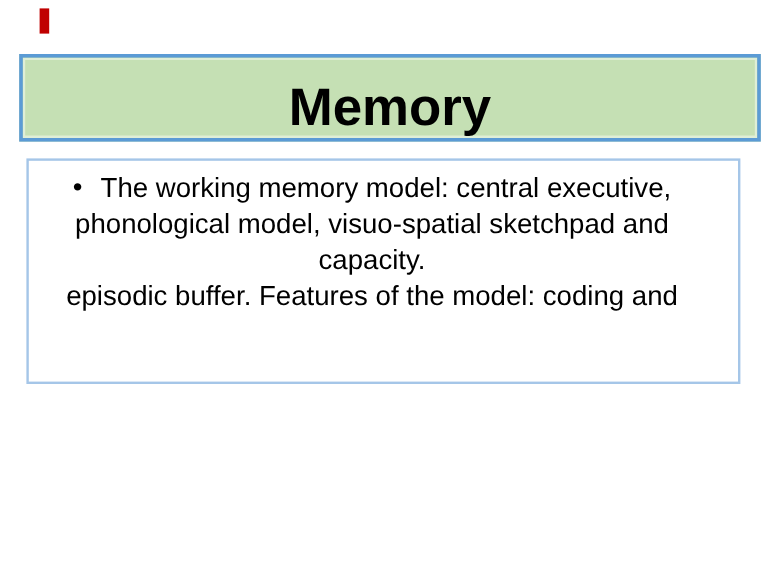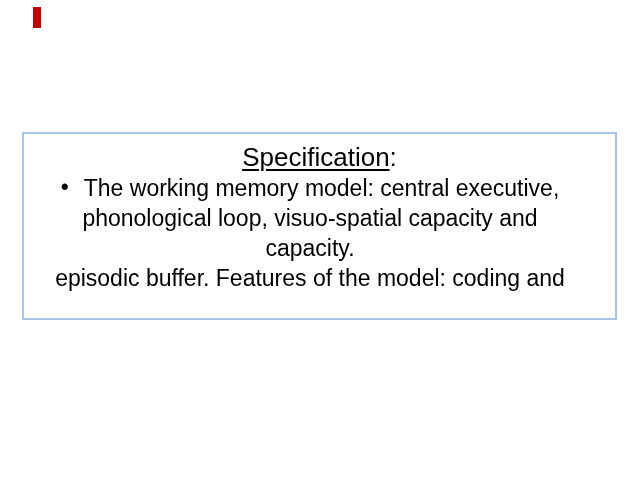--- a/index.html
+++ b/index.html
@@ -82,31 +82,31 @@
     transform: translateY(-1px);
   }
 </style>
 </head>
 <body>
 
 <div class="slide">
 
   <div class="red-marker"></div>
 
+  <div class="title-box">
+    <span class="title-text">Memory</span>
+  </div>
 
   <div class="content-box">
 
-    <div class="spec-heading">
-      <span class="spec-underline">Specification</span><span>:</span>
-    </div>
 
     <div class="bullet-para">
       <div class="para-line">
         <span class="bullet-glyph">•</span><span>The working memory model: central executive,</span>
       </div>
-      <div class="para-line">phonological loop, visuo-spatial capacity and</div>
+      <div class="para-line">phonological model, visuo-spatial sketchpad and</div>
       <div class="para-line">capacity.</div>
       <div class="para-line">episodic buffer. Features of the model: coding and</div>
     </div>
 
   </div>
 
 </div>
 
 </body></html>

